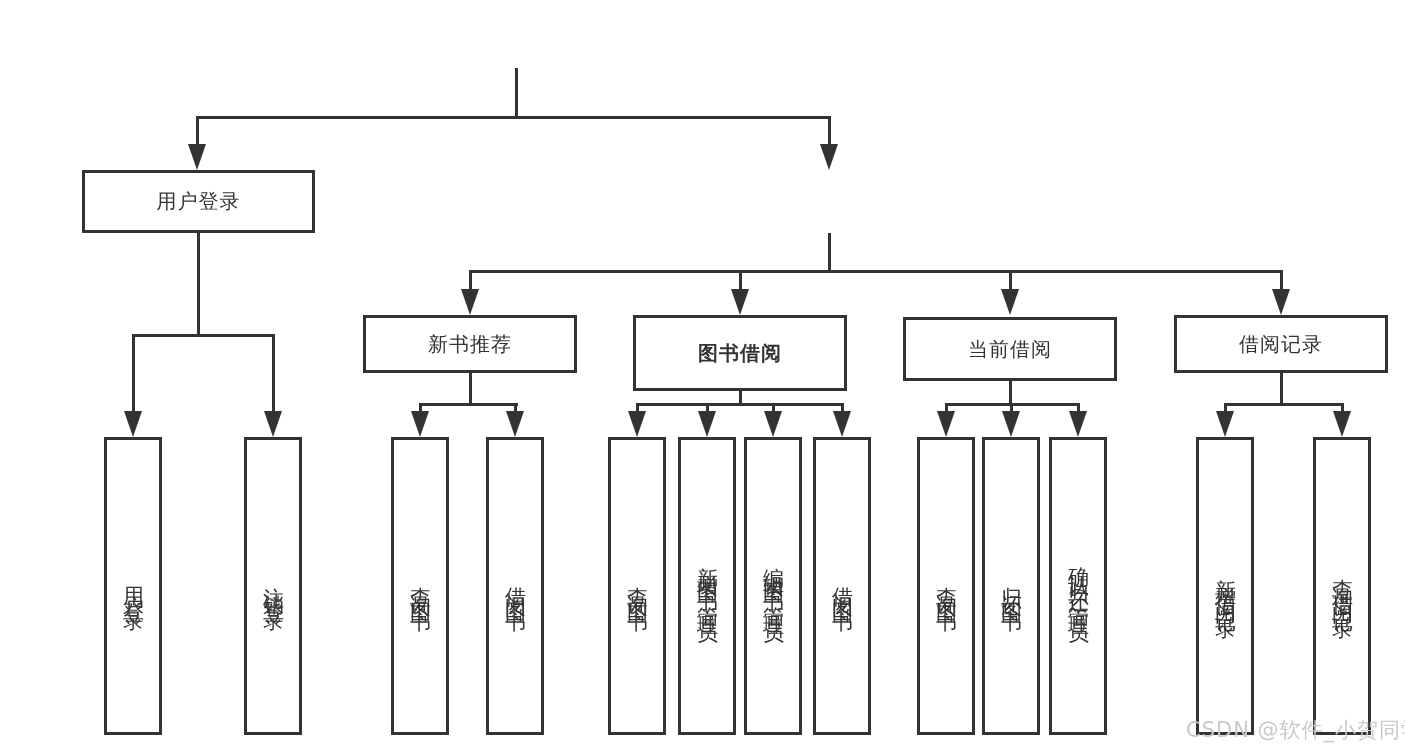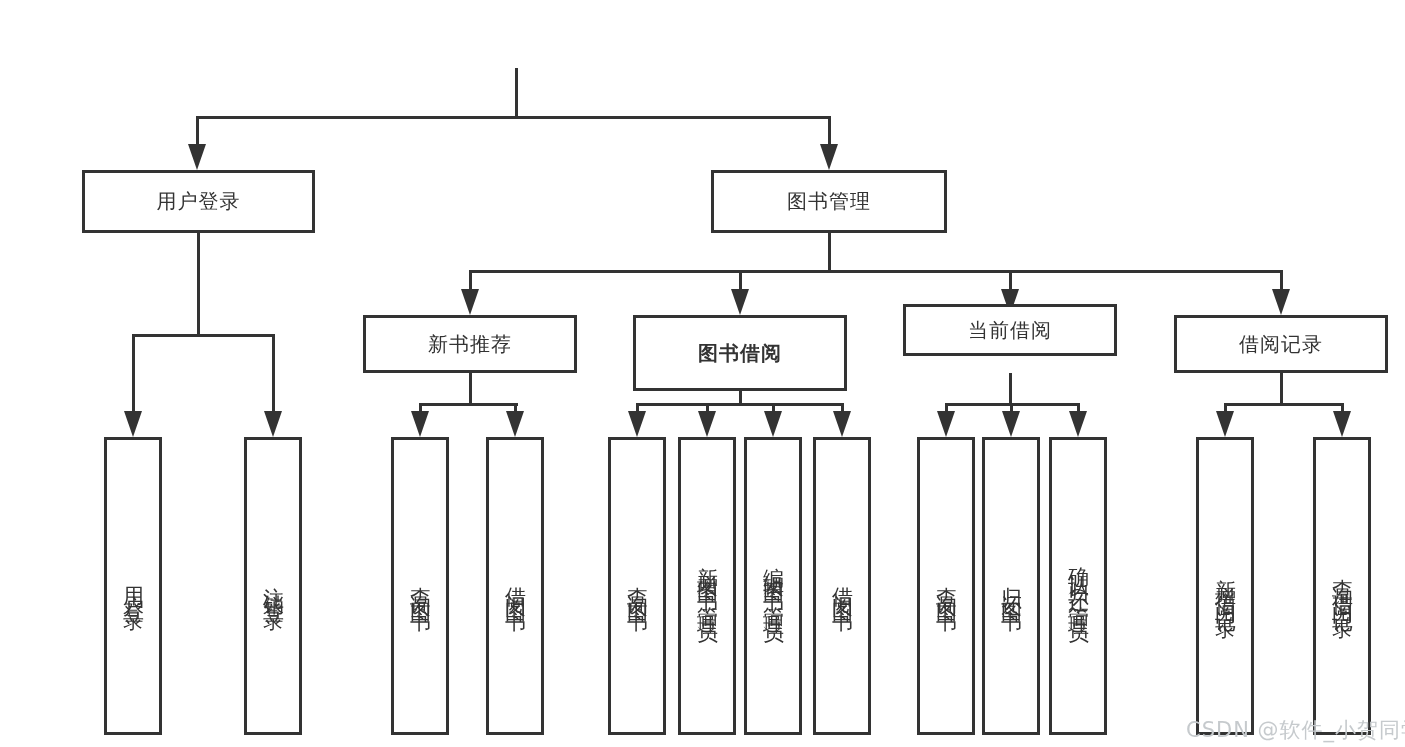--- a/index.html
+++ b/index.html
@@ -70,23 +70,20 @@
   <div class="vline" style="left:515px; top:68px; height:50px;"></div>
   <div class="hline" style="left:197px; top:116px; width:634px;"></div>
   <div class="vline" style="left:196px; top:116px; height:30px;"></div>
   <div class="arrow" style="left:188px; top:144px;"></div>
   <div class="vline" style="left:828px; top:116px; height:30px;"></div>
   <div class="arrow" style="left:820px; top:144px;"></div>
 
   <div class="node" style="left:82px; top:170px; width:233px; height:63px;">
     <span>用户登录</span>
   </div>
-  <div class="node" style="left:711px; top:170px; width:236px; height:63px;">
-    <span>图书管理</span>
-  </div>
 
   <div class="vline" style="left:197px; top:233px; height:103px;"></div>
   <div class="hline" style="left:133px; top:334px; width:142px;"></div>
   <div class="vline" style="left:132px; top:334px; height:80px;"></div>
   <div class="arrow" style="left:124px; top:411px;"></div>
   <div class="vline" style="left:272px; top:334px; height:80px;"></div>
   <div class="arrow" style="left:264px; top:411px;"></div>
 
   <div class="vline" style="left:828px; top:233px; height:40px;"></div>
   <div class="hline" style="left:470px; top:270px; width:813px;"></div>
@@ -98,21 +95,21 @@
   <div class="arrow" style="left:1001px; top:289px;"></div>
   <div class="vline" style="left:1280px; top:270px; height:22px;"></div>
   <div class="arrow" style="left:1272px; top:289px;"></div>
 
   <div class="node" style="left:363px; top:315px; width:214px; height:58px;">
     <span>新书推荐</span>
   </div>
   <div class="node" style="left:633px; top:315px; width:214px; height:76px;font-weight:bold;">
     <span>图书借阅</span>
   </div>
-  <div class="node" style="left:903px; top:304px; width:214px; height:52px;">
+  <div class="node" style="left:903px; top:317px; width:214px; height:64px;">
     <span>当前借阅</span>
   </div>
   <div class="node" style="left:1174px; top:315px; width:214px; height:58px;">
     <span>借阅记录</span>
   </div>
 
   <div class="vline" style="left:469px; top:373px; height:32px;"></div>
   <div class="hline" style="left:419px; top:403px; width:99px;"></div>
   <div class="vline" style="left:419px; top:403px; height:14px;"></div>
   <div class="arrow" style="left:411px; top:411px;"></div>

